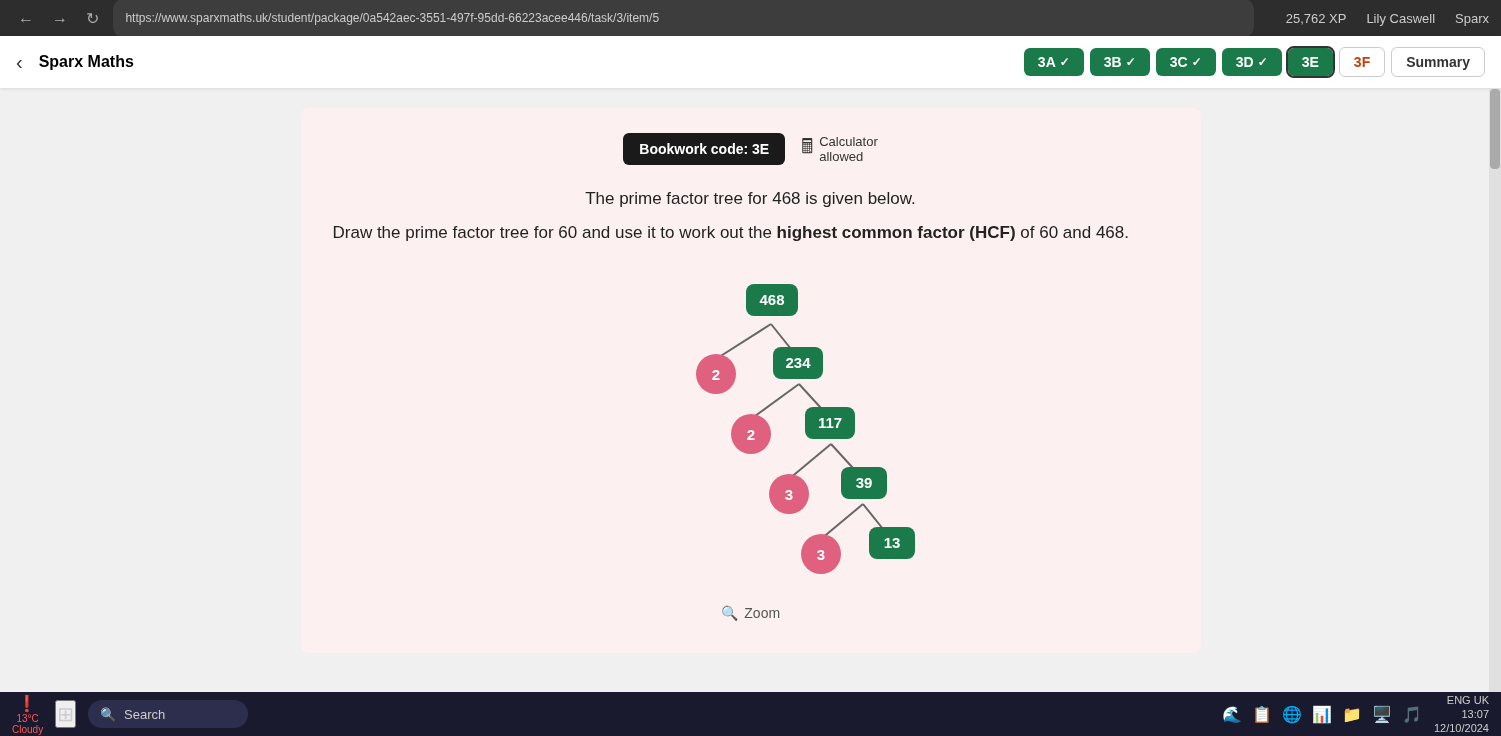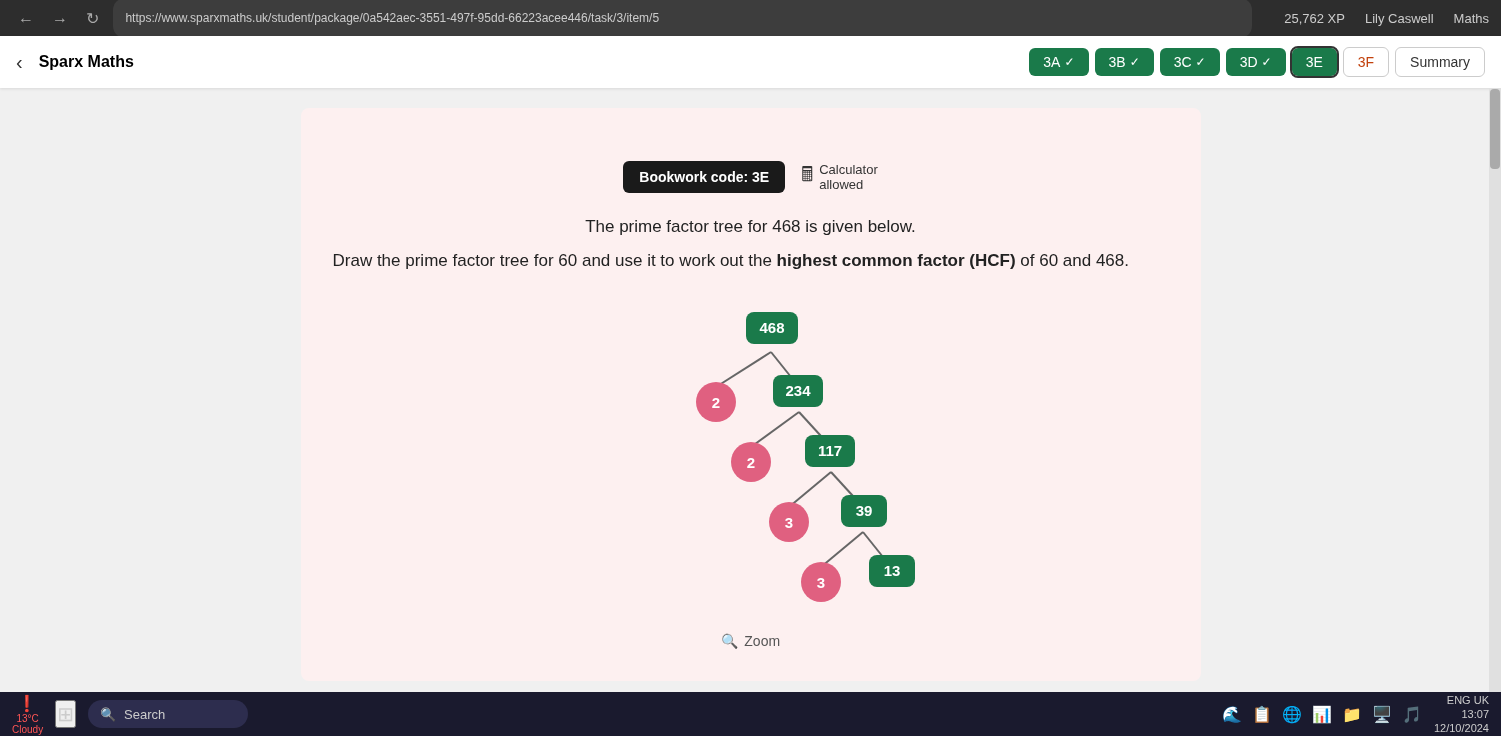--- a/index.html
+++ b/index.html
@@ -87,21 +87,21 @@
     .tab-bar {
       display: flex;
       gap: 6px;
       margin-left: auto;
       align-items: center;
     }
     .tab {
       padding: 6px 14px;
       border-radius: 6px;
       font-size: 14px;
-      font-weight: 400;
+      font-weight: 700;
       cursor: pointer;
       border: none;
       display: flex;
       align-items: center;
       gap: 4px;
     }
     .tab-green {
       background: #1a7a4a;
       color: white;
     }
@@ -142,21 +142,20 @@
       width: 100%;
       position: relative;
     }
 
     .bookwork-row {
       display: flex;
       align-items: center;
       justify-content: center;
       gap: 16px;
       margin-bottom: 20px;
-      margin-top: 28px;
     }
     .bookwork-code {
       background: #1a1a1a;
       color: white;
       padding: 8px 16px;
       border-radius: 6px;
       font-size: 14px;
       font-weight: bold;
     }
     .calculator-info {
@@ -340,21 +339,21 @@
     <button class="nav-btn">←</button>
     <button class="nav-btn">→</button>
     <button class="nav-btn">↻</button>
   </div>
   <div class="url-bar">
     <span>https://www.sparxmaths.uk/student/package/0a542aec-3551-497f-95dd-66223acee446/task/3/item/5</span>
   </div>
   <div class="browser-right">
     <span>25,762 XP</span>
     <span>Lily Caswell</span>
-    <span>Maths</span>
+    <span>Sparx</span>
   </div>
 </div>
 
 <div class="app-container">
 
   <div class="top-nav">
     <button class="back-btn">‹</button>
     <span class="app-title">Sparx Maths</span>
     <div class="tab-bar">
       <button class="tab tab-green">3A <span class="checkmark">✓</span></button>

